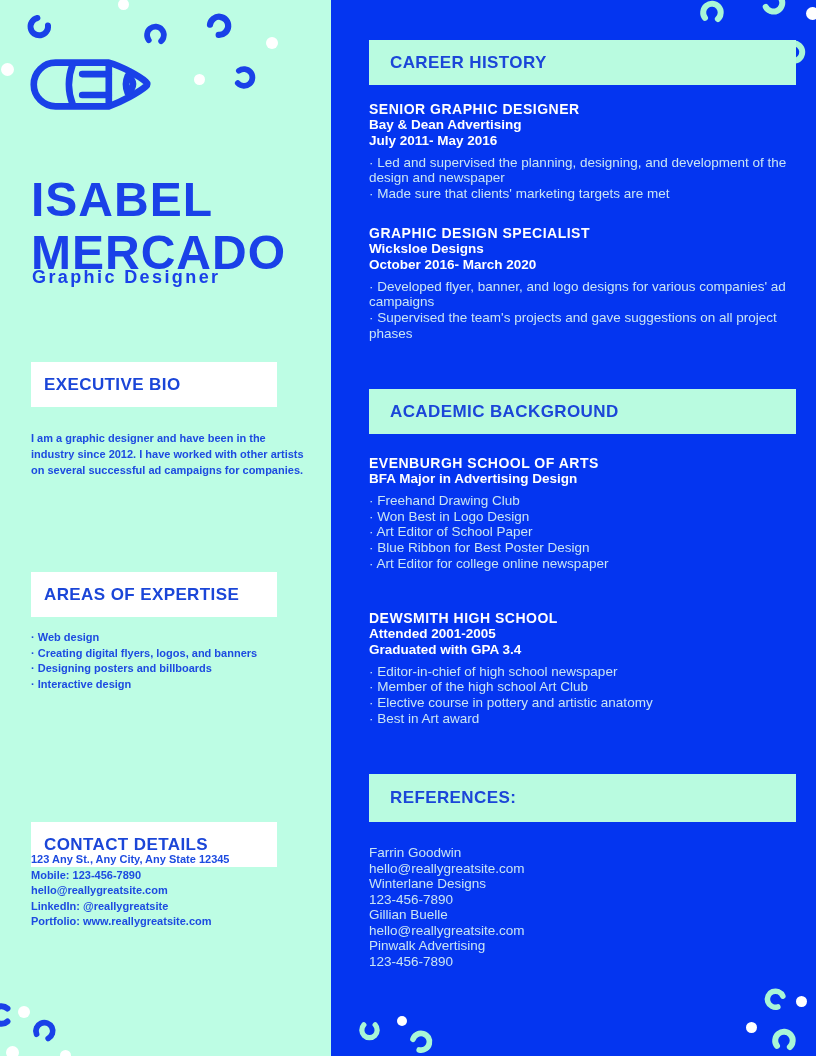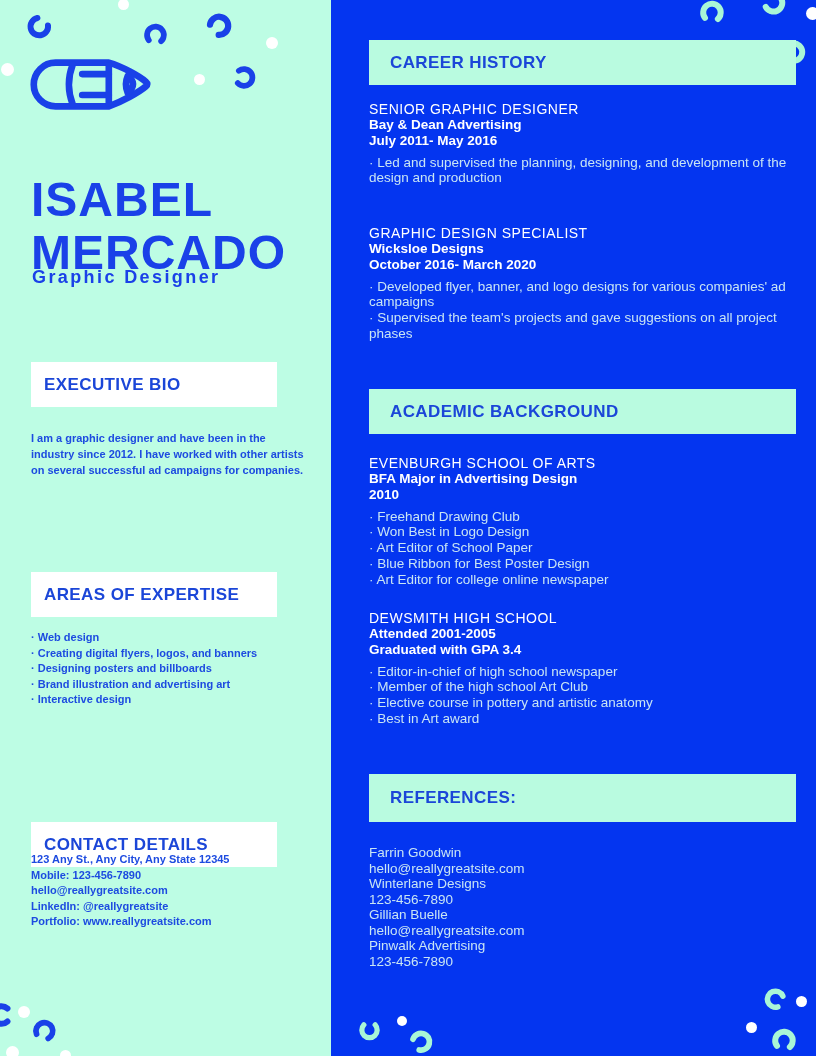--- a/index.html
+++ b/index.html
@@ -37,21 +37,21 @@
   .ltext{color:#1d4be0;font-size:11px;line-height:15.8px;font-weight:600;}
   .bio-text{left:31px;top:420px;width:278px;}
   .list .li{display:block;}
   .list .li::before{content:"· ";}
   .expertise-list{left:31px;top:630px;width:298px;line-height:15.5px;}
   .contact-lines{left:31px;top:852px;width:292px;line-height:15.5px;}
   .contact-lines span{display:block;}
 
   
   .rblock{position:absolute;left:23px;width:432px;z-index:2;}
-  .rtitle{font-size:14px;font-weight:normal;color:#ffffff;letter-spacing:.5px;}
+  .rtitle{font-size:14px;font-weight:bold;color:#ffffff;letter-spacing:.5px;}
   .rsub{margin-top:0;font-size:13.5px;font-weight:bold;color:#ffffff;line-height:15.8px;}
   .rsub span{display:block;}
   .rbullets{margin-top:6px;color:#c9e5f4;font-size:13.5px;line-height:15.8px;font-weight:500;}
   .ref-lines{color:#c9e5f4;font-size:13.5px;line-height:15.5px;font-weight:500;}
   .ref-lines span{display:block;}
 </style>
 </head>
 <body>
 
 <div class="page">
@@ -132,21 +132,20 @@
   </div>
   <p class="abs ltext bio-text">I am a graphic designer and have been in the industry since 2012. I have worked with other artists on several successful ad campaigns for companies.</p>
 
   <div class="hbox wbox" style="top:572px">
     <h2>AREAS OF EXPERTISE</h2>
   </div>
   <div class="abs ltext list expertise-list">
     <span class="li">Web design</span>
     <span class="li">Creating digital flyers, logos, and banners</span>
     <span class="li">Designing posters and billboards</span>
-    <span class="li">Brand illustration and advertising art</span>
     <span class="li">Interactive design</span>
   </div>
 
   <div class="hbox wbox" style="top:822px">
     <h2>CONTACT DETAILS</h2>
   </div>
   <div class="abs ltext contact-lines">
     <span>123 Any St., Any City, Any State 12345</span>
     <span>Mobile: 123-456-7890</span>
     <span>hello@reallygreatsite.com</span>
@@ -160,21 +159,22 @@
       <h2>CAREER HISTORY</h2>
     </div>
 
     <div class="rblock" style="top:101px">
       <div class="rtitle">SENIOR GRAPHIC DESIGNER</div>
       <div class="rsub">
         <span>Bay &amp; Dean Advertising</span>
         <span>July 2011- May 2016</span>
       </div>
       <div class="rbullets list">
-        <span class="li">Led and supervised the planning, designing, and development of the design and production</span>
+        <span class="li">Led and supervised the planning, designing, and development of the design and newspaper</span>
+        <span class="li">Made sure that clients' marketing targets are met</span>
       </div>
     </div>
 
     <div class="rblock" style="top:225px">
       <div class="rtitle">GRAPHIC DESIGN SPECIALIST</div>
       <div class="rsub">
         <span>Wicksloe Designs</span>
         <span>October 2016- March 2020</span>
       </div>
       <div class="rbullets list">
@@ -184,21 +184,20 @@
     </div>
 
     <div class="hbox mbox" style="top:389px">
       <h2>ACADEMIC BACKGROUND</h2>
     </div>
 
     <div class="rblock" style="top:455px">
       <div class="rtitle">EVENBURGH SCHOOL OF ARTS</div>
       <div class="rsub">
         <span>BFA Major in Advertising Design</span>
-        <span>2010</span>
       </div>
       <div class="rbullets list">
         <span class="li">Freehand Drawing Club</span>
         <span class="li">Won Best in Logo Design</span>
         <span class="li">Art Editor of School Paper</span>
         <span class="li">Blue Ribbon for Best Poster Design</span>
         <span class="li">Art Editor for college online newspaper</span>
       </div>
     </div>
 

